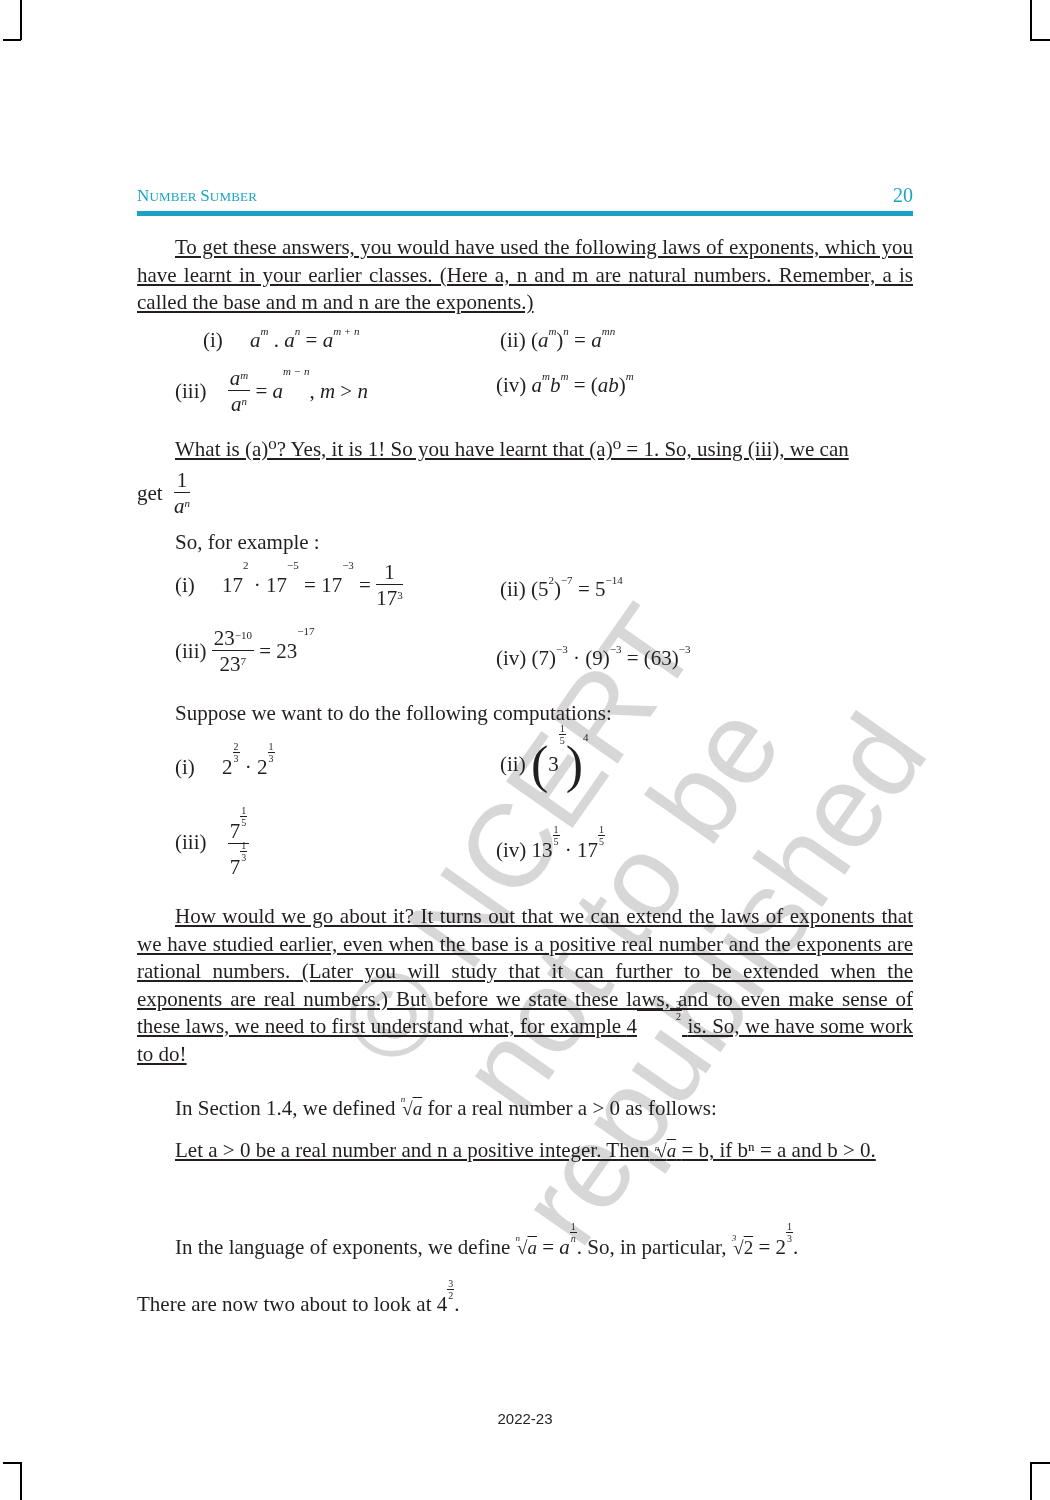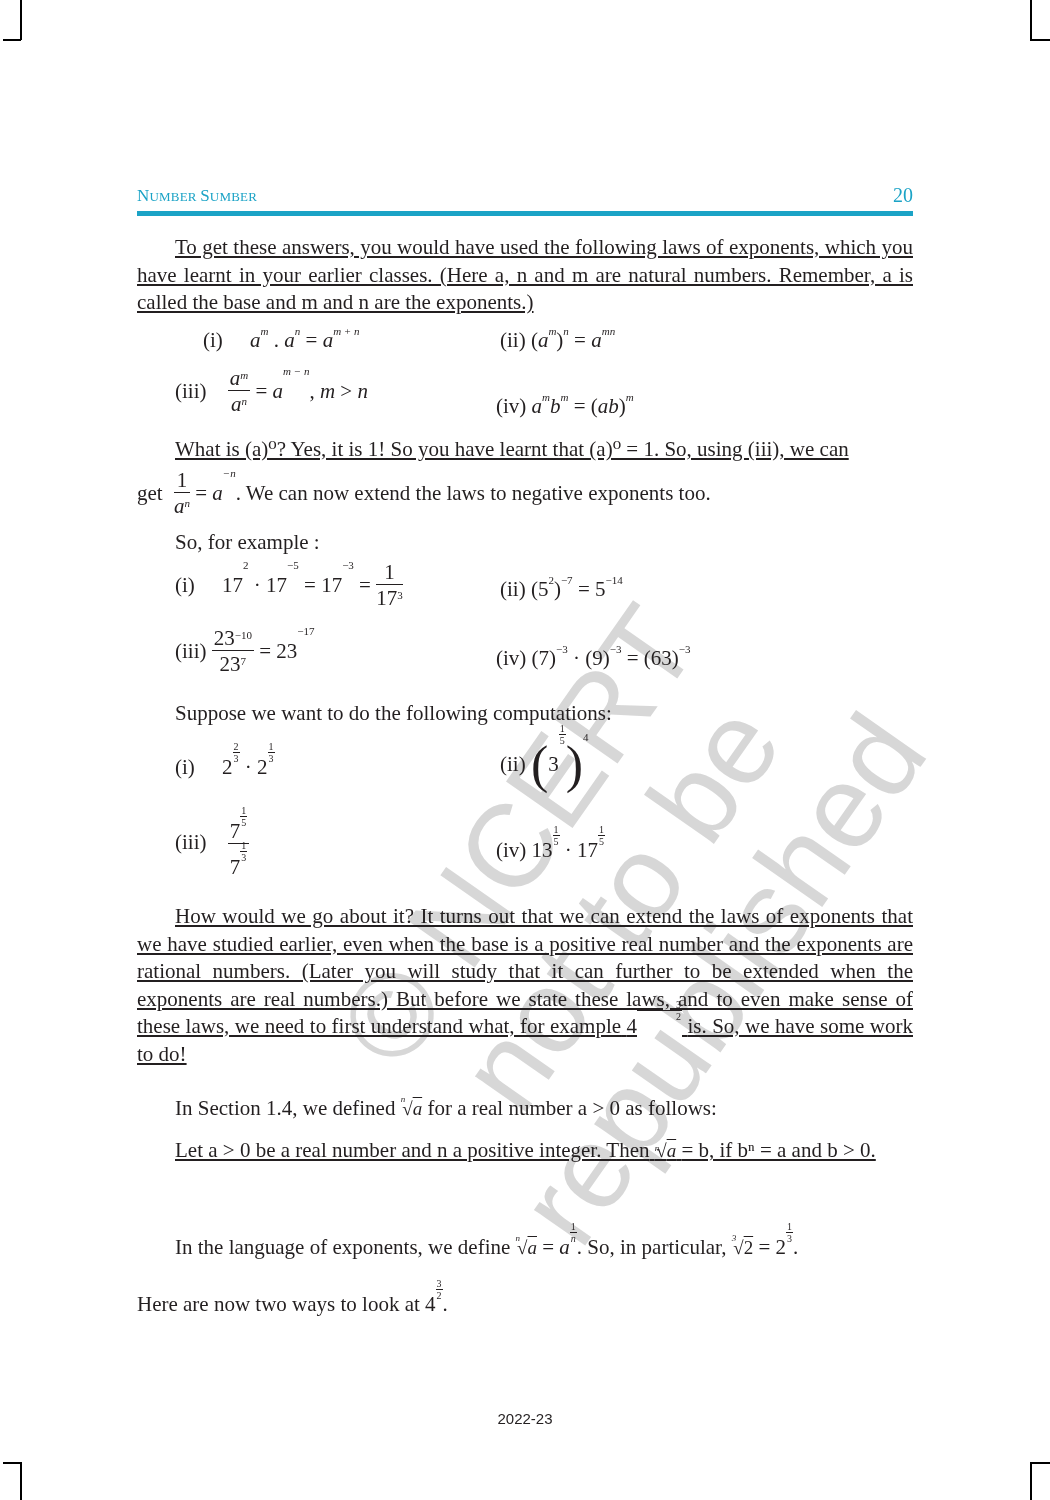--- a/index.html
+++ b/index.html
@@ -62,30 +62,29 @@
 </div>
 <div class="abs" style="left:500px;top:328px;">
   <span>(ii)</span>
   <span>(<i>a<sup>m</sup></i>)<i><sup>n</sup></i> = <i>a<sup>mn</sup></i></span>
 </div>
 <div class="abs" style="left:175px;top:366px;">
   <span style="vertical-align:middle;">(iii)</span>
   <span class="frac" style="margin-left:16px;"><span class="num"><i>a<sup>m</sup></i></span><span class="den"><i>a<sup>n</sup></i></span></span>
   <span style="vertical-align:middle;">= <i>a<sup>m − n</sup></i>, <i>m</i> &gt; <i>n</i></span>
 </div>
-<div class="abs" style="left:496px;top:394px;">
+<div class="abs" style="left:496px;top:373px;">
   <span>(iv)</span>
   <span><i>a<sup>m</sup>b<sup>m</sup></i> = (<i>ab</i>)<i><sup>m</sup></i></span>
 </div>
 
 <div class="p ind" style="top:436px;">What is (a)⁰? Yes, it is 1! So you have learnt that (a)⁰ = 1. So, using (iii), we can</div>
 <div class="abs" style="left:137px;top:468px;">
   <span style="vertical-align:middle;">get</span>
   <span class="frac" style="margin-left:6px;"><span class="num">1</span><span class="den"><i>a<sup>n</sup></i></span></span>
-  <span style="vertical-align:middle;">= <i>a<sup>−n</sup></i><span>. We can now extend the laws to negative exponents too.</span></span>
 </div>
 <div class="abs" style="left:175px;top:530px;">So, for example :</div>
 
 <div class="abs" style="left:175px;top:560px;">
   <span style="vertical-align:middle;">(i)</span>
   <span style="vertical-align:middle;margin-left:22px;">17<sup>2</sup> · 17<sup>−5</sup> = 17<sup>−3</sup> = </span>
   <span class="frac"><span class="num">1</span><span class="den">17<sup>3</sup></span></span>
 </div>
 <div class="abs" style="left:500px;top:577px;">
   <span>(ii)</span>
@@ -138,17 +137,17 @@
 </div>
 
 <div class="abs" style="left:175px;top:1235px;">
   <span>In the language of exponents, we define</span>
   <span class="root"><span class="idx">n</span>√<i style="text-decoration:overline;">a</i></span> =
   <i>a</i><span class="sfrac"><span class="n">1</span><span class="d"><i>n</i></span></span><span>. So, in particular,</span>
   <span class="root"><span class="idx">3</span>√<span style="text-decoration:overline;">2</span></span> = 2<span class="sfrac"><span class="n">1</span><span class="d">3</span></span><span>.</span>
 </div>
 
 <div class="abs" style="left:137px;top:1292px;">
-  <span>Here are now two ways to look at</span>
+  <span>There are now two about to look at</span>
   4<span class="sfrac"><span class="n">3</span><span class="d">2</span></span><span>.</span>
 </div>
 
 <div class="footer">2022-23</div>
 
 </body></html>

